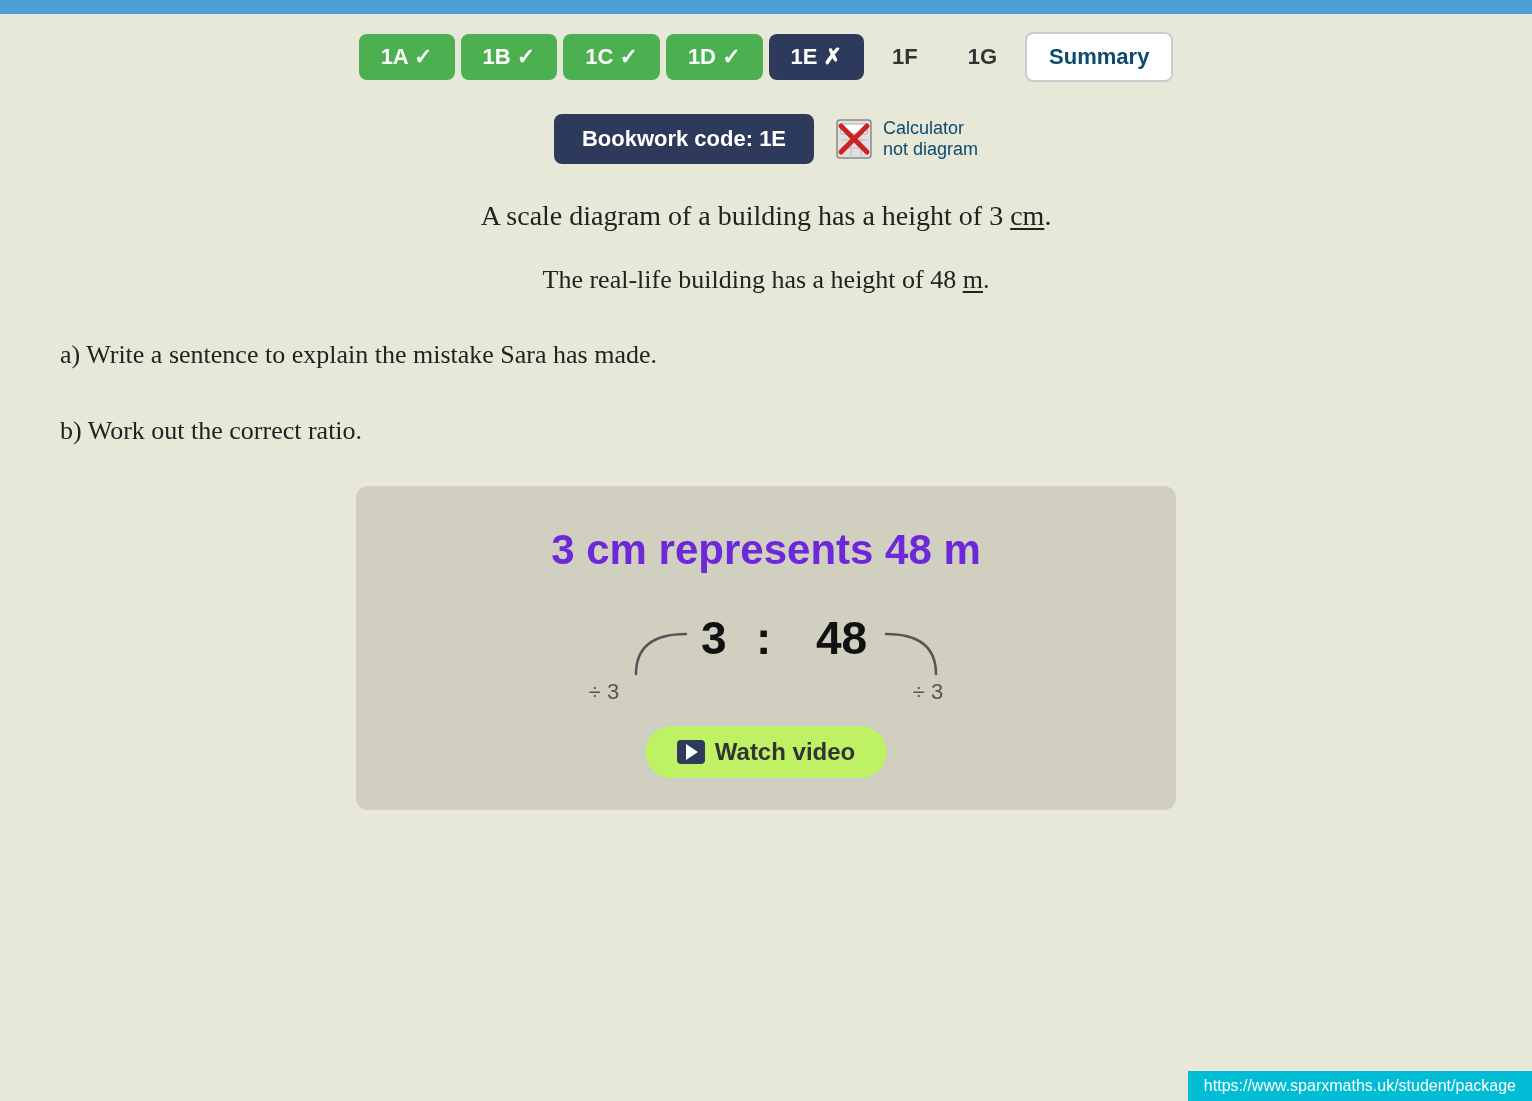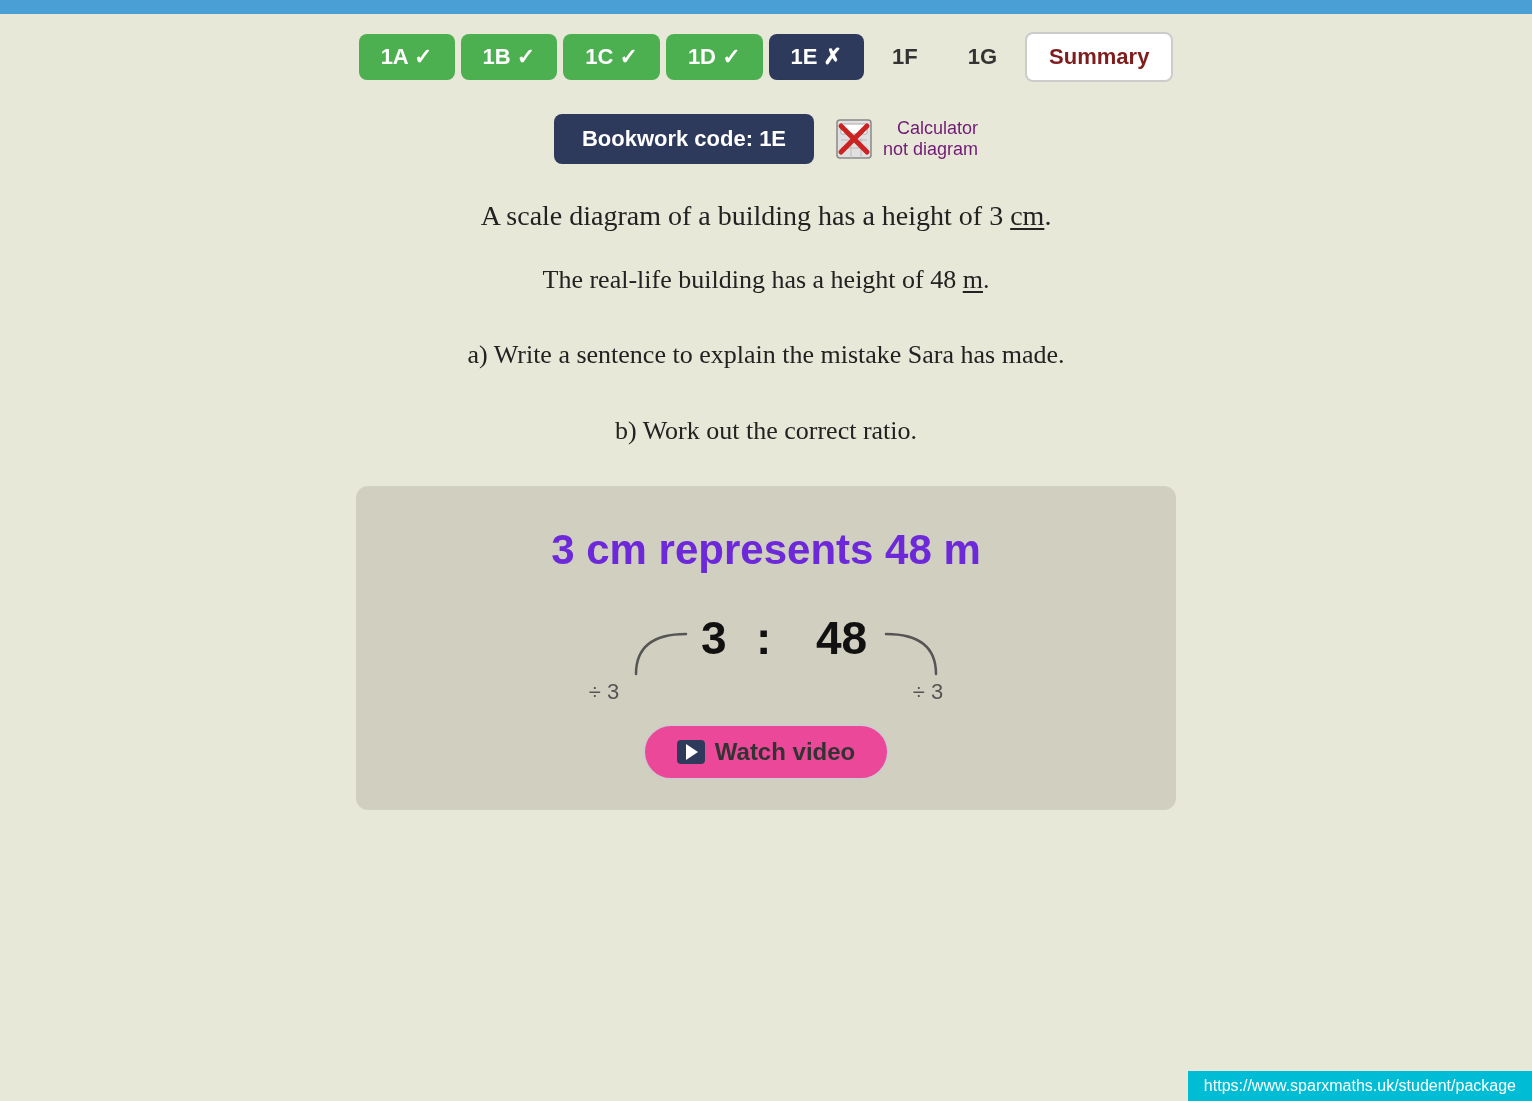--- a/index.html
+++ b/index.html
@@ -49,21 +49,21 @@
     }
 
     .tab-inactive {
       background-color: transparent;
       color: #333;
       font-size: 22px;
     }
 
     .tab-summary {
       background-color: white;
-      color: #7f1d1d;
+      color: #0c4a6e;
       border: 2px solid #ccc;
       font-size: 22px;
       font-weight: bold;
     }
 
     
     .main-content {
       padding: 20px 60px;
     }
 
@@ -86,23 +86,22 @@
       font-weight: bold;
       cursor: pointer;
       border: none;
     }
 
     .calculator-indicator {
       display: flex;
       align-items: center;
       gap: 8px;
       font-size: 18px;
-      color: #701a75;
-      font-family: Arial, sans-serif;
-      text-align: right;
+      color: #0c4a6e;
+      font-family: Arial, sans-serif;
     }
 
     .calculator-icon {
       position: relative;
       width: 42px;
       height: 42px;
     }
 
     .calculator-icon svg {
       width: 42px;
@@ -131,21 +130,20 @@
     
     .sara-question {
       text-align: left;
       font-size: 26px;
       color: #222;
       margin: 20px 0 20px 0;
       line-height: 1.6;
     }
 
     .sub-question {
-      text-align: center;
       font-size: 26px;
       color: #222;
       margin: 34px 0;
       line-height: 1.6;
     }
 
     
     .video-card {
       background-color: #d0cfc0;
       border-radius: 12px;
@@ -170,21 +168,21 @@
       justify-content: center;
       position: relative;
       margin-bottom: 20px;
     }
 
     
     .watch-video-btn {
       display: inline-flex;
       align-items: center;
       gap: 10px;
-      background-color: #ec4899;
+      background-color: #bef264;
       border: 2px solid #ccc;
       border-radius: 30px;
       padding: 12px 32px;
       font-size: 24px;
       font-family: Arial, sans-serif;
       cursor: pointer;
       color: #333;
       font-weight: bold;
     }
 

